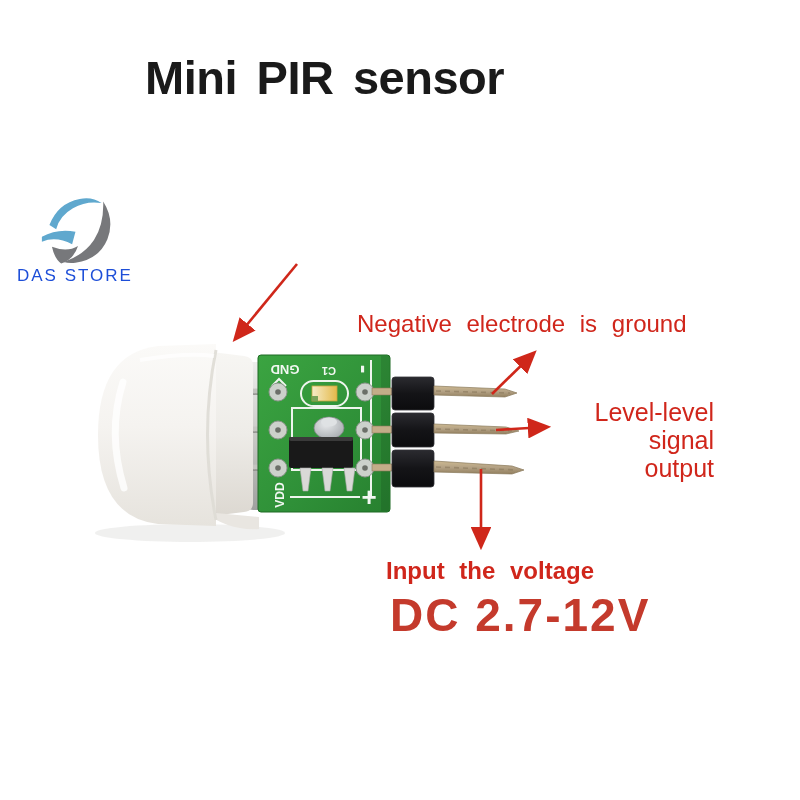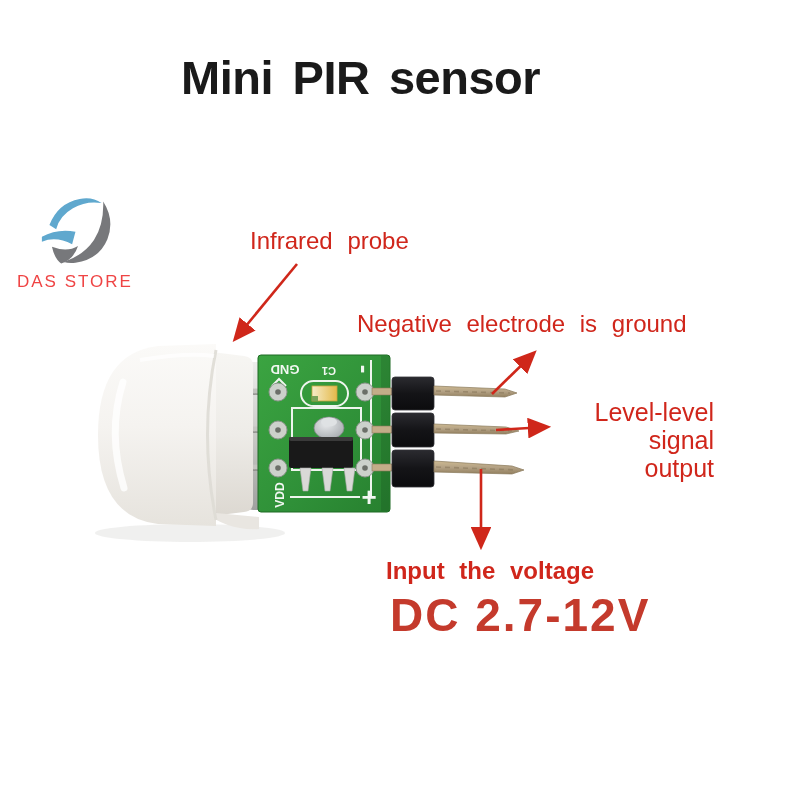--- a/index.html
+++ b/index.html
@@ -3,26 +3,26 @@
 <meta charset="utf-8">
 <style>
   html,body{margin:0;padding:0;background:#ffffff;}
   .canvas{
     position:relative;width:800px;height:800px;background:#ffffff;overflow:hidden;
     font-family:"Liberation Sans", sans-serif;
   }
   .page-title{
     position:absolute;left:145px;top:50px;
     font-size:47px;font-weight:bold;color:#1a1a1a;
-    letter-spacing:-0.5px;word-spacing:7px;white-space:nowrap;margin-left:36px;
+    letter-spacing:-0.5px;word-spacing:7px;white-space:nowrap;
   }
   .logo-wrap{position:absolute;left:36px;top:188px;width:120px;}
   .store-name{
-    position:absolute;left:17px;top:272px;
-    font-size:17px;color:#ef4444;letter-spacing:2px;white-space:nowrap;
+    position:absolute;left:17px;top:266px;
+    font-size:17px;color:#1d4ed8;letter-spacing:2px;white-space:nowrap;
   }
   .red-label{
     position:absolute;color:#d0261b;font-size:24px;
     word-spacing:8px;white-space:nowrap;line-height:1.1;
   }
   .lbl-infrared{left:250px;top:228px;}
   .lbl-negative{left:357px;top:311px;}
   .lbl-signal{left:518px;top:398px;width:196px;text-align:right;font-size:25px;line-height:28px;white-space:normal;}
   .lbl-signal .line{display:block;}
   .lbl-input{left:386px;top:558px;font-weight:bold;}
@@ -200,21 +200,20 @@
       </marker>
     </defs>
     <g stroke="#cf271a" stroke-width="2.6" fill="none">
       <line x1="297" y1="264" x2="236" y2="338" marker-end="url(#arrowHead)"></line>
       <line x1="492" y1="394" x2="533" y2="354" marker-end="url(#arrowHead)"></line>
       <line x1="496" y1="430" x2="546" y2="427" marker-end="url(#arrowHead)"></line>
       <line x1="481" y1="469" x2="481" y2="545" marker-end="url(#arrowHead)"></line>
     </g>
   </svg>
 
-  <div class="red-label lbl-infrared">Infrared probe</div>
   <div class="red-label lbl-signal">
     <span class="line">Level-level signal</span>
     <span class="line">output</span>
   </div>
   <div class="red-label lbl-negative">Negative electrode is ground</div>
   <div class="red-label lbl-input">Input the voltage</div>
   <div class="lbl-voltage">DC 2.7-12V</div>
 
 </div>
 

